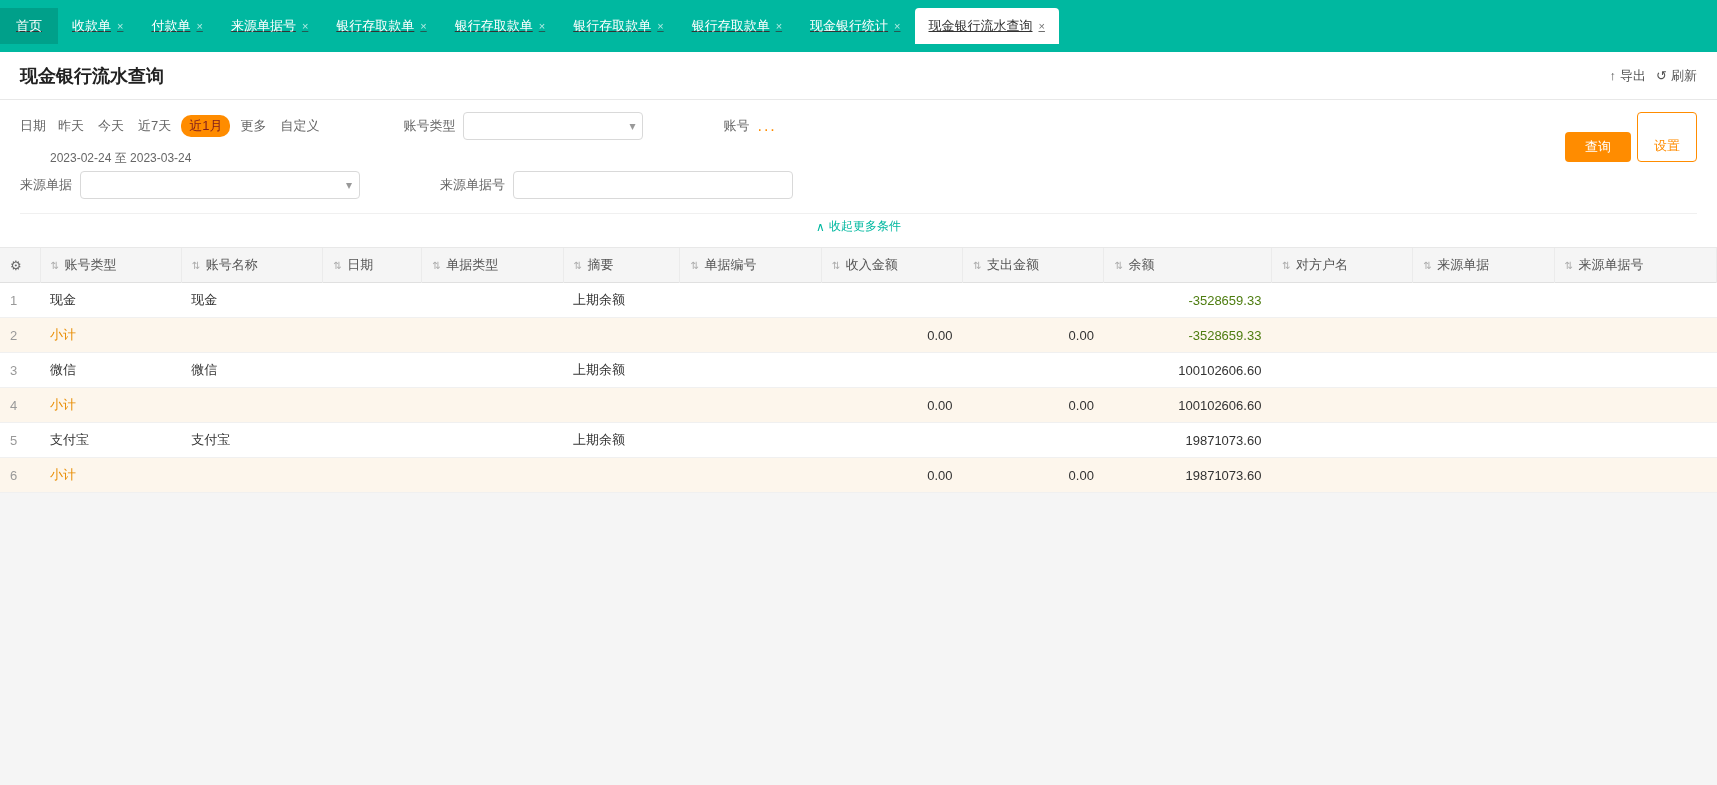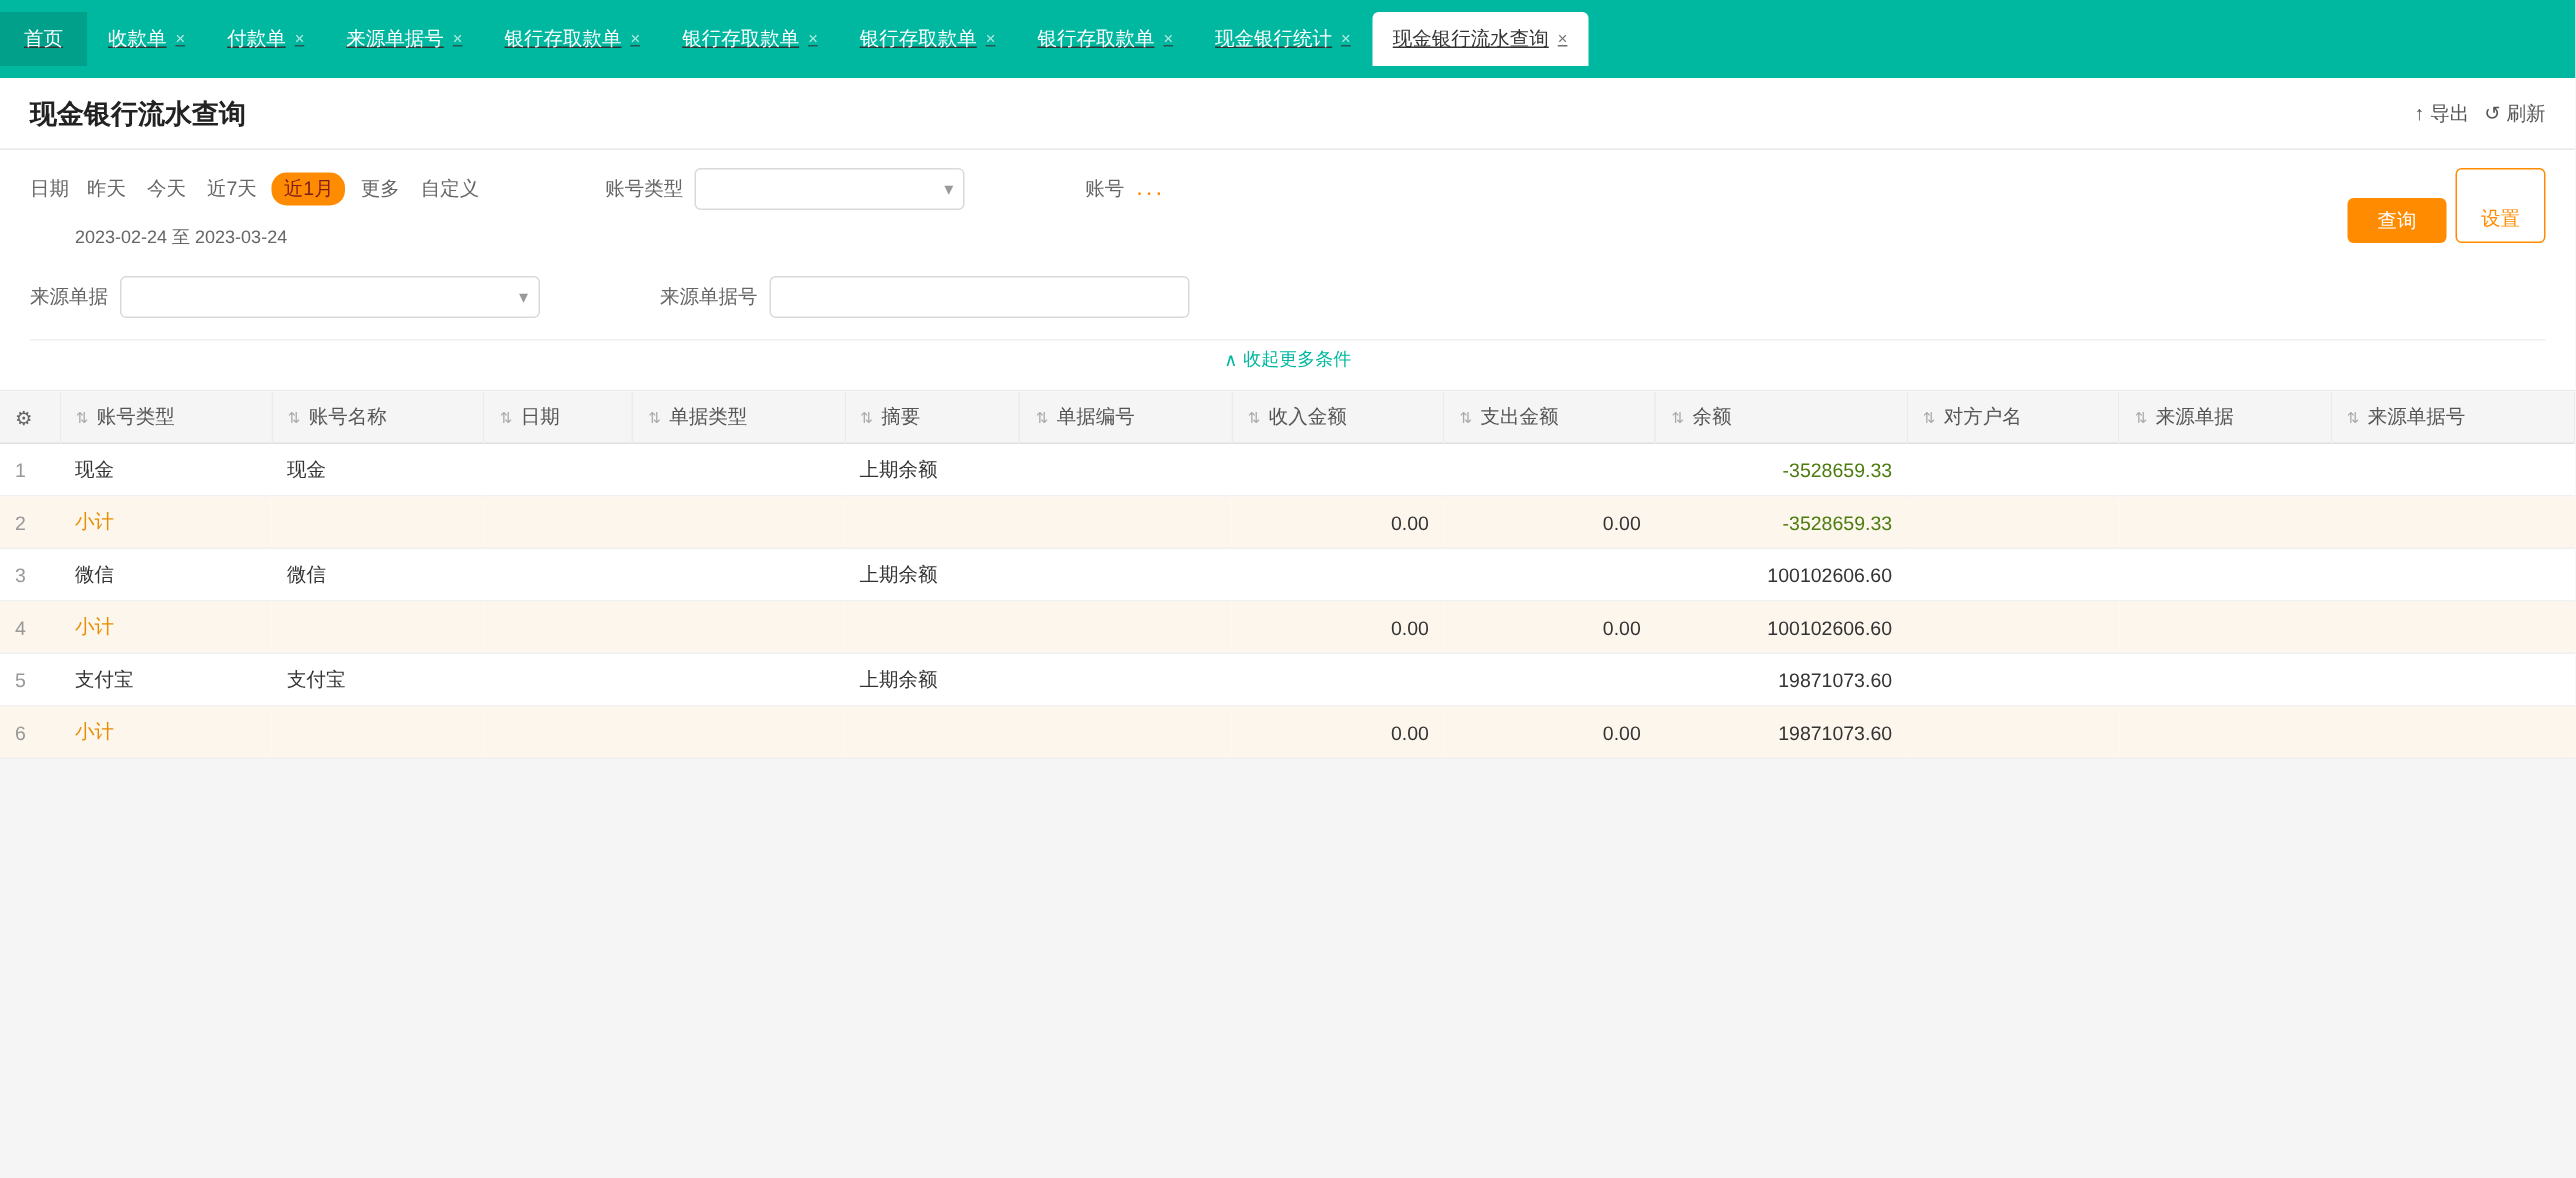--- a/index.html
+++ b/index.html
@@ -334,21 +334,21 @@
               <option value=""></option>
             </select>
           </div>
         </div>
         <div class="filter-group" style="margin-left:60px;">
           <span class="filter-label">账号</span>
           <span class="btn-more-dots">...</span>
         </div>
       </div>
 
-      <div style="padding-left: 30px; margin-bottom: 17px;">
+      <div style="padding-left: 30px; margin-bottom: 4px;">
         <span class="date-range">2023-02-24 至 2023-03-24</span>
       </div>
 
       <div class="filter-row">
         <div class="filter-group">
           <span class="filter-label">来源单据</span>
           <div class="select-wrapper">
             <select class="filter-select" style="min-width:280px;">
               <option value=""></option>
             </select>

